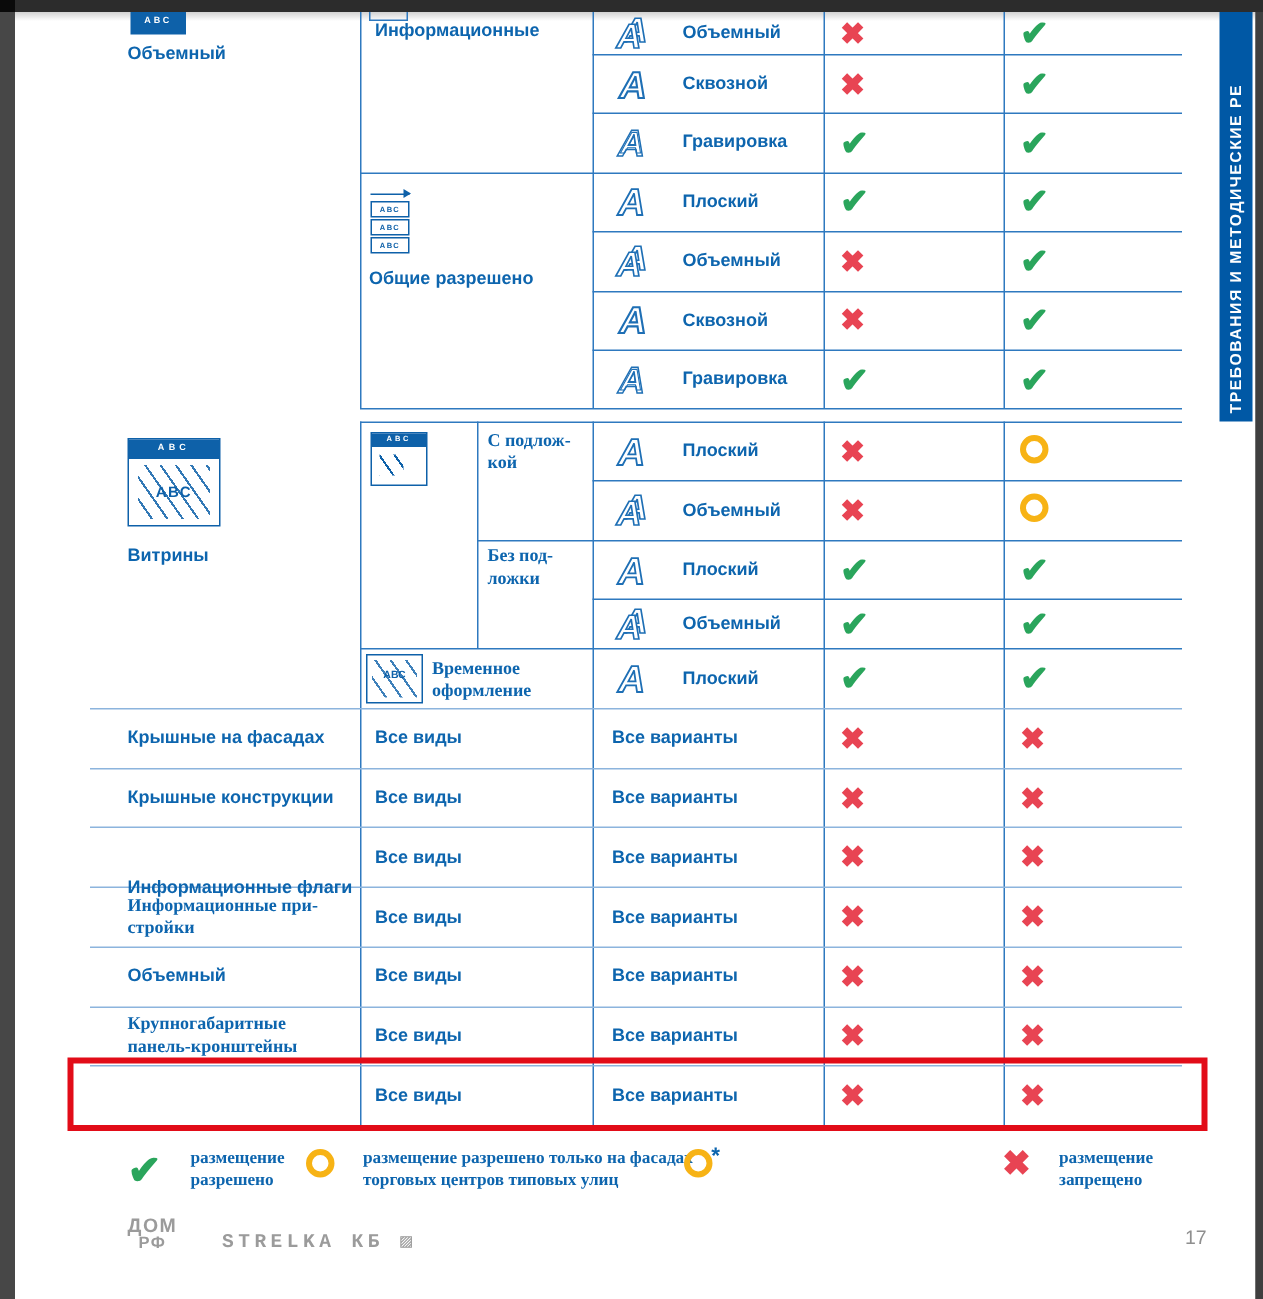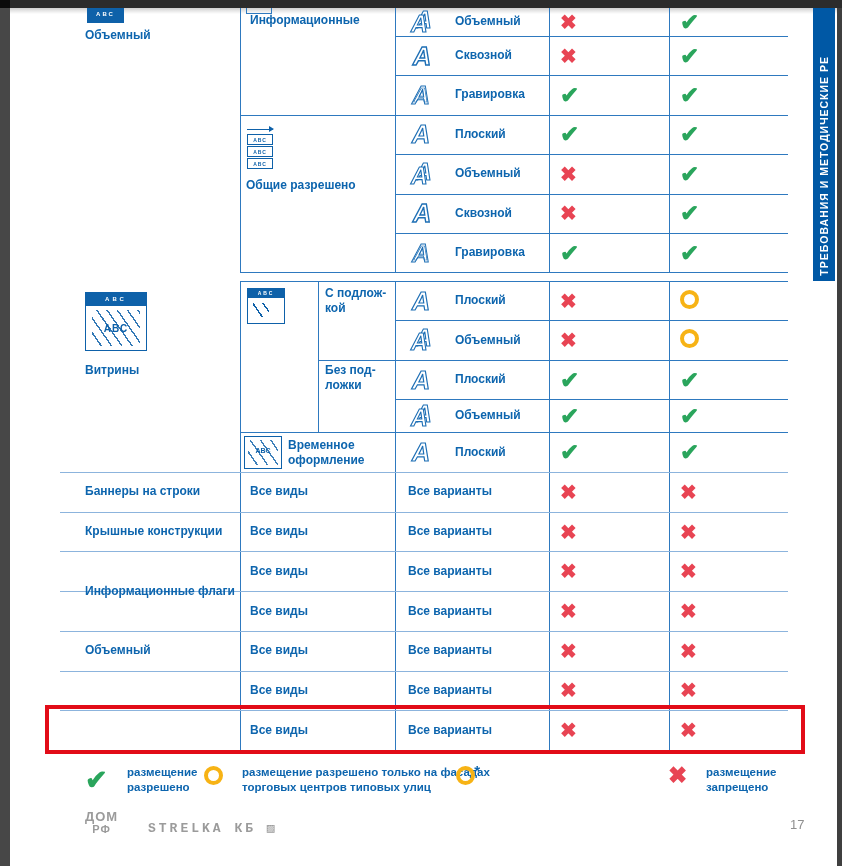--- a/index.html
+++ b/index.html
@@ -19,21 +19,21 @@
                transform:rotate(180deg);white-space:nowrap;color:#fff;font-weight:bold;
                font-size:10.5px;letter-spacing:1px;}
 
   
   .vline{position:absolute;width:1px;background:#2e79bf;}
   .hline{position:absolute;height:1px;background:#2e79bf;}
   .hline.light{background:#8cb4dd;}
 
   
   .txt{position:absolute;color:#0d65ae;font-weight:bold;font-size:12px;line-height:15px;}
-  .prel{white-space:pre-line;}
+  .prel{white-space:pre-line;font-family:Liberation Serif, serif;}
   .small{font-size:11.5px;}
 
   
   .mark{position:absolute;display:flex;align-items:center;justify-content:flex-start;
         width:34px;height:30px;}
   .mark-check::before{content:"\2714";color:#2aa55c;font-size:23px;font-weight:bold;}
   .mark-x::before{content:"\2716";color:#e84453;font-size:20px;font-weight:bold;}
   .mark-circle{box-sizing:border-box;width:19px;height:19px;border:4px solid #f7b315;border-radius:50%;}
   .mark-circle-star{box-sizing:border-box;width:19px;height:19px;border:4px solid #f7b315;border-radius:50%;}
   .mark-circle-star::after{content:"*";position:absolute;top:-8px;right:-9px;color:#0d65ae;
@@ -246,49 +246,53 @@
   <span class="mark mark-check" style="left:560px;top:401px"></span>
   <span class="mark mark-check" style="left:680px;top:401px"></span>
 
   <svg class="aicon" style="left:408px;top:437px">
       <use href="#a-flat"></use>
     </svg>
   <div class="txt" style="left:455px;top:445px">Плоский</div>
   <span class="mark mark-check" style="left:560px;top:437px"></span>
   <span class="mark mark-check" style="left:680px;top:437px"></span>
 
-  <div class="txt" style="left:85px;top:484px">Баннеры на строки</div>
+  <div class="txt" style="left:85px;top:484px">Крышные на фасадах</div>
   <div class="txt" style="left:250px;top:484px">Все виды</div>
   <div class="txt" style="left:408px;top:484px">Все варианты</div>
   <span class="mark mark-x" style="left:560px;top:477px"></span>
   <span class="mark mark-x" style="left:680px;top:477px"></span>
 
   <div class="txt" style="left:85px;top:524px">Крышные конструкции</div>
   <div class="txt" style="left:250px;top:524px">Все виды</div>
   <div class="txt" style="left:408px;top:524px">Все варианты</div>
   <span class="mark mark-x" style="left:560px;top:517px"></span>
   <span class="mark mark-x" style="left:680px;top:517px"></span>
 
   <div class="txt" style="left:85px;top:584px">Информационные флаги</div>
   <div class="txt" style="left:250px;top:564px">Все виды</div>
   <div class="txt" style="left:408px;top:564px">Все варианты</div>
   <span class="mark mark-x" style="left:560px;top:556px"></span>
   <span class="mark mark-x" style="left:680px;top:556px"></span>
 
+  <div class="txt prel" style="left:85px;top:596px">Информационные при-
+стройки</div>
   <div class="txt" style="left:250px;top:604px">Все виды</div>
   <div class="txt" style="left:408px;top:604px">Все варианты</div>
   <span class="mark mark-x" style="left:560px;top:596px"></span>
   <span class="mark mark-x" style="left:680px;top:596px"></span>
 
   <div class="txt" style="left:85px;top:643px">Объемный</div>
   <div class="txt" style="left:250px;top:643px">Все виды</div>
   <div class="txt" style="left:408px;top:643px">Все варианты</div>
   <span class="mark mark-x" style="left:560px;top:636px"></span>
   <span class="mark mark-x" style="left:680px;top:636px"></span>
 
+  <div class="txt prel" style="left:85px;top:675px">Крупногабаритные
+панель-кронштейны</div>
   <div class="txt" style="left:250px;top:683px">Все виды</div>
   <div class="txt" style="left:408px;top:683px">Все варианты</div>
   <span class="mark mark-x" style="left:560px;top:675px"></span>
   <span class="mark mark-x" style="left:680px;top:675px"></span>
 
   <div class="txt" style="left:250px;top:723px">Все виды</div>
   <div class="txt" style="left:408px;top:723px">Все варианты</div>
   <span class="mark mark-x" style="left:560px;top:715px"></span>
   <span class="mark mark-x" style="left:680px;top:715px"></span>
 

